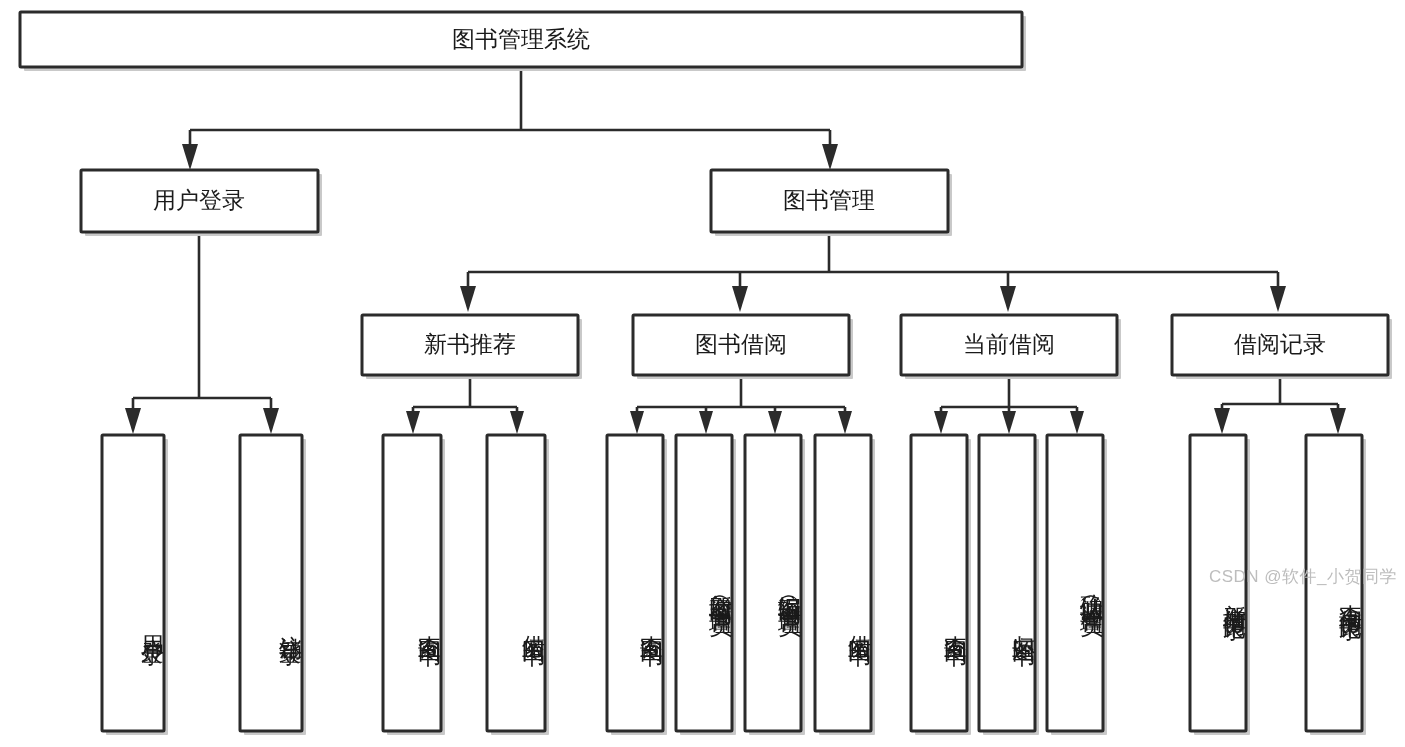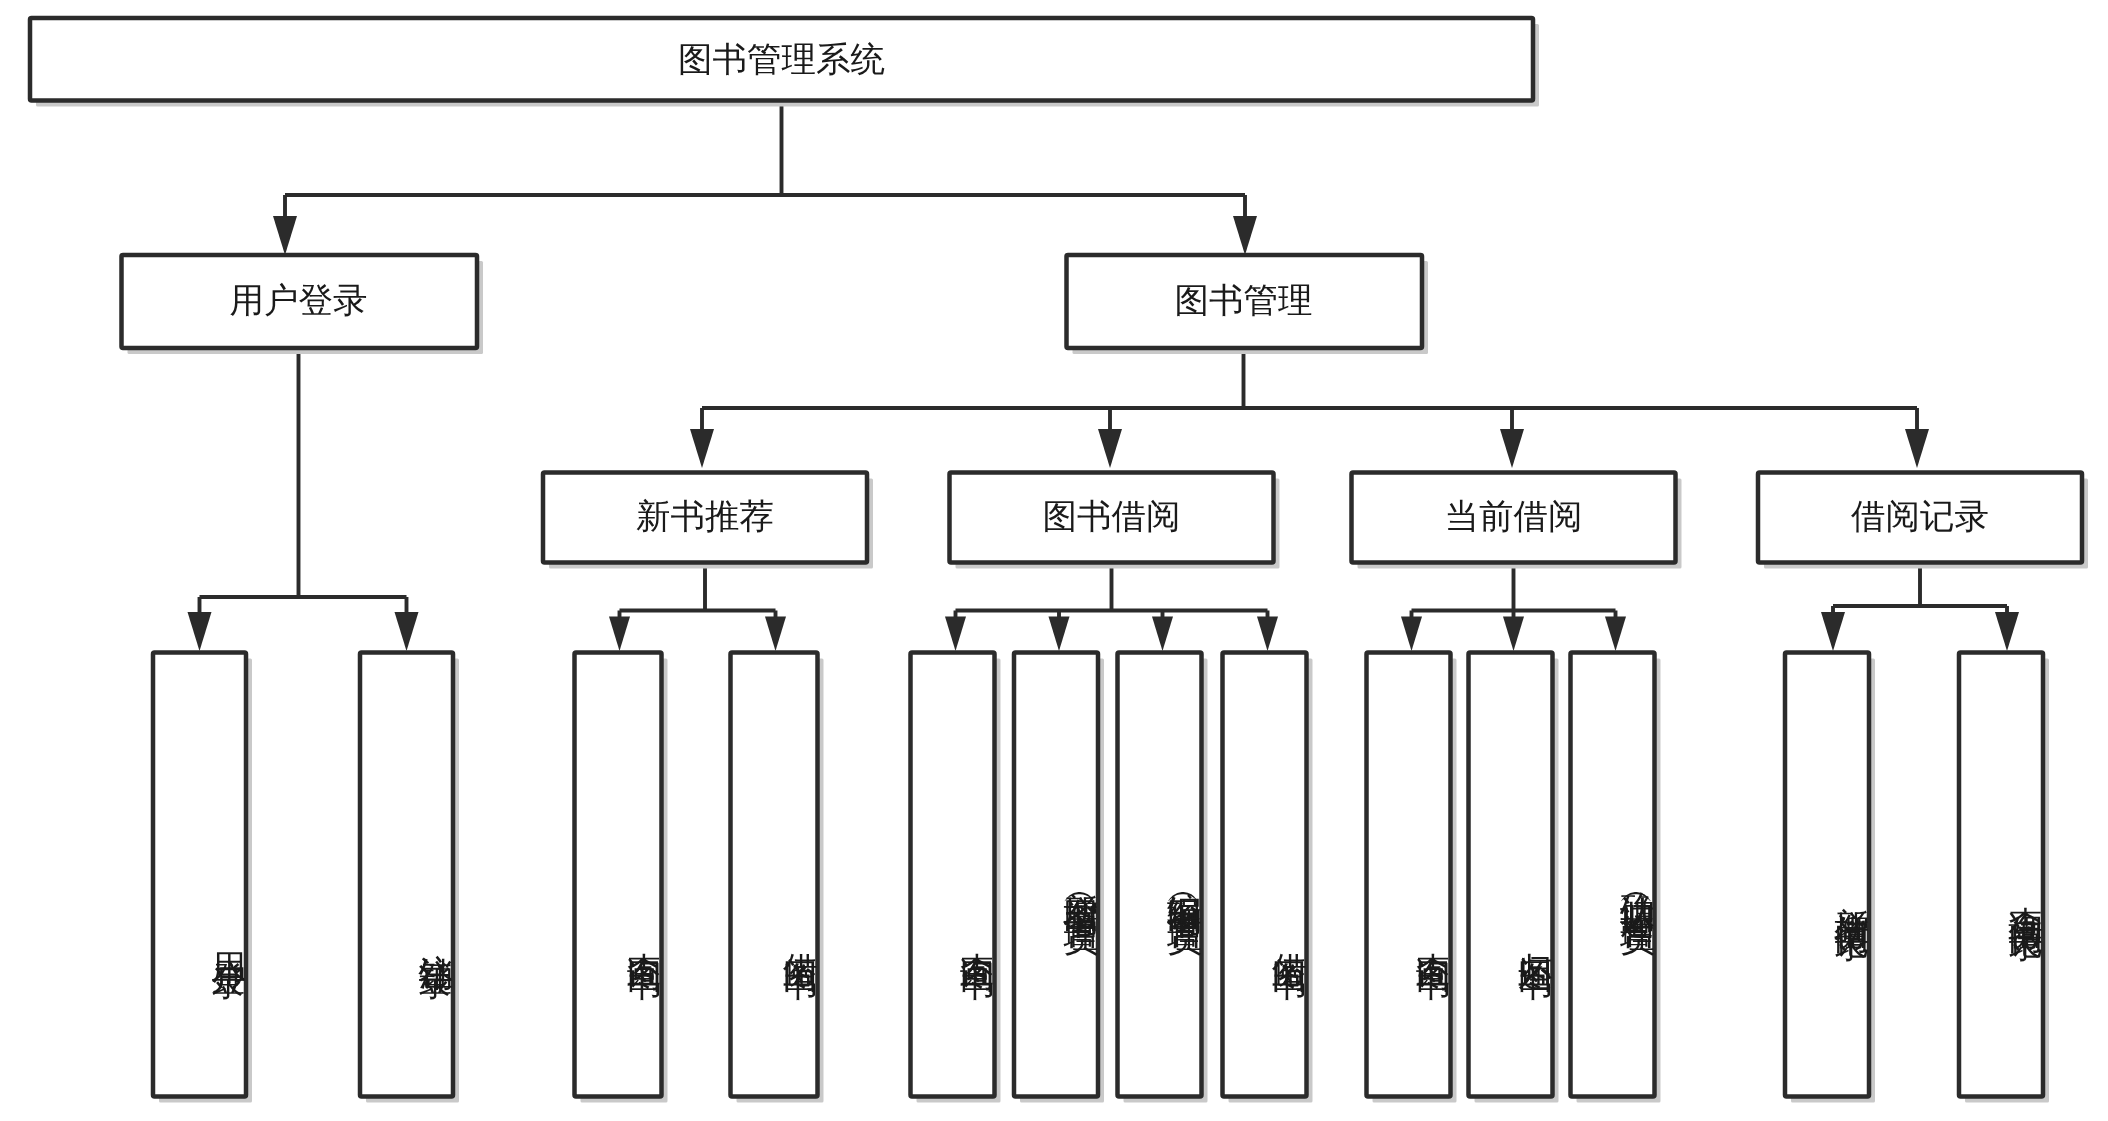--- a/index.html
+++ b/index.html
@@ -252,13 +252,14 @@
   <div class="vlabel-wrap" style="left:745px; top:443px; width:56px; height:292px;">编辑图书（管理员）</div>
   <div class="vlabel-wrap" style="left:815px; top:510px; width:56px; height:225px;">借阅图书</div>
 
   <div class="vlabel-wrap" style="left:911px; top:510px; width:56px; height:225px;">查询图书</div>
   <div class="vlabel-wrap" style="left:979px; top:510px; width:56px; height:225px;">归还图书</div>
   <div class="vlabel-wrap" style="left:1047px; top:443px; width:56px; height:292px;">确认归还（管理员）</div>
 
   <div class="vlabel-wrap" style="left:1190px; top:455px; width:56px; height:280px;">新增借阅记录</div>
   <div class="vlabel-wrap" style="left:1306px; top:455px; width:56px; height:280px;">查询借阅记录</div>
 
+  <div class="watermark">CSDN @软件_小贺同学</div>
 </div>
 
 </body></html>

